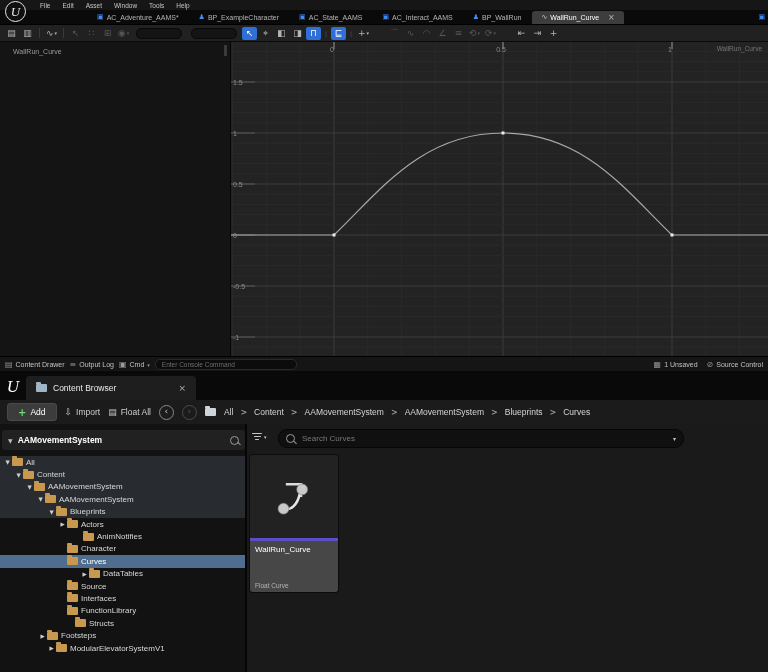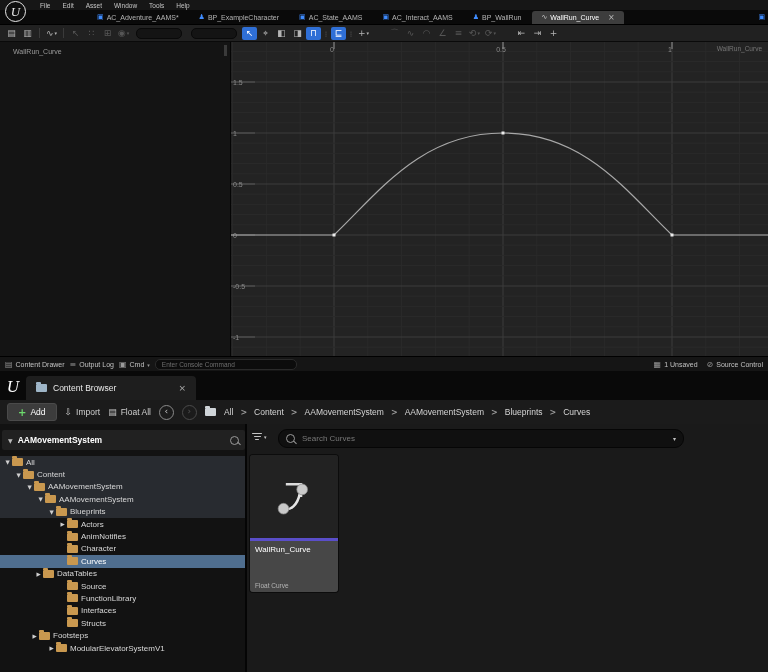--- a/index.html
+++ b/index.html
@@ -443,61 +443,61 @@
           <div class="trow shaded" style="padding-left: 47px;">
             <span class="tarrow glyph">▼</span>
             <span class="folder-shape"></span>
             <span class="tlabel">Blueprints</span>
           </div>
           <div class="trow" style="padding-left: 58px;">
             <span class="tarrow glyph">▶</span>
             <span class="folder-shape"></span>
             <span class="tlabel">Actors</span>
           </div>
+          <div class="trow" style="padding-left: 58px; margin-left: 16px;">
+            <span class="tarrow glyph"></span>
+            <span class="folder-shape"></span>
+            <span class="tlabel">AnimNotifies</span>
+          </div>
           <div class="trow" style="padding-left: 58px;">
             <span class="tarrow glyph"></span>
             <span class="folder-shape"></span>
-            <span class="tlabel">AnimNotifies</span>
+            <span class="tlabel">Character</span>
+          </div>
+          <div class="trow selected" style="padding-left: 58px;">
+            <span class="tarrow glyph"></span>
+            <span class="folder-shape"></span>
+            <span class="tlabel">Curves</span>
+          </div>
+          <div class="trow" style="padding-left: 80px;">
+            <span class="tarrow glyph">▶</span>
+            <span class="folder-shape"></span>
+            <span class="tlabel">DataTables</span>
           </div>
           <div class="trow" style="padding-left: 58px;">
             <span class="tarrow glyph"></span>
             <span class="folder-shape"></span>
-            <span class="tlabel">Character</span>
-          </div>
-          <div class="trow selected" style="padding-left: 58px;">
-            <span class="tarrow glyph"></span>
-            <span class="folder-shape"></span>
-            <span class="tlabel">Curves</span>
-          </div>
-          <div class="trow" style="padding-left: 34px;">
-            <span class="tarrow glyph">▶</span>
-            <span class="folder-shape"></span>
-            <span class="tlabel">DataTables</span>
+            <span class="tlabel">Source</span>
           </div>
           <div class="trow" style="padding-left: 58px;">
             <span class="tarrow glyph"></span>
             <span class="folder-shape"></span>
-            <span class="tlabel">Source</span>
+            <span class="tlabel">Interfaces</span>
           </div>
           <div class="trow" style="padding-left: 58px;">
             <span class="tarrow glyph"></span>
             <span class="folder-shape"></span>
             <span class="tlabel">FunctionLibrary</span>
           </div>
-          <div class="trow" style="padding-left: 58px;">
-            <span class="tarrow glyph"></span>
-            <span class="folder-shape"></span>
-            <span class="tlabel">Interfaces</span>
-          </div>
-          <div class="trow" style="padding-left: 58px;">
+          <div class="trow" style="padding-left: 58px; margin-left: 8px;">
             <span class="tarrow glyph"></span>
             <span class="folder-shape"></span>
             <span class="tlabel">Structs</span>
           </div>
-          <div class="trow" style="padding-left: 30px;">
+          <div class="trow" style="padding-left: 38px;">
             <span class="tarrow glyph">▶</span>
             <span class="folder-shape"></span>
             <span class="tlabel">Footsteps</span>
           </div>
           <div class="trow" style="padding-left: 47px;">
             <span class="tarrow glyph">▶</span>
             <span class="folder-shape"></span>
             <span class="tlabel">ModularElevatorSystemV1</span>
           </div>
         </div>

